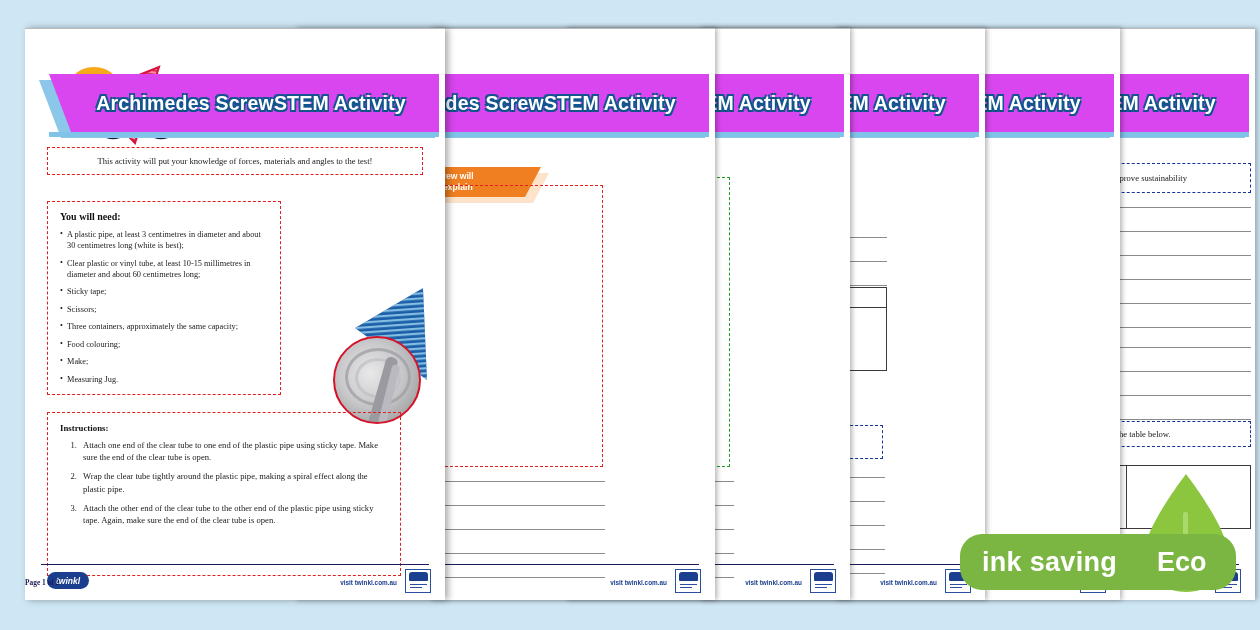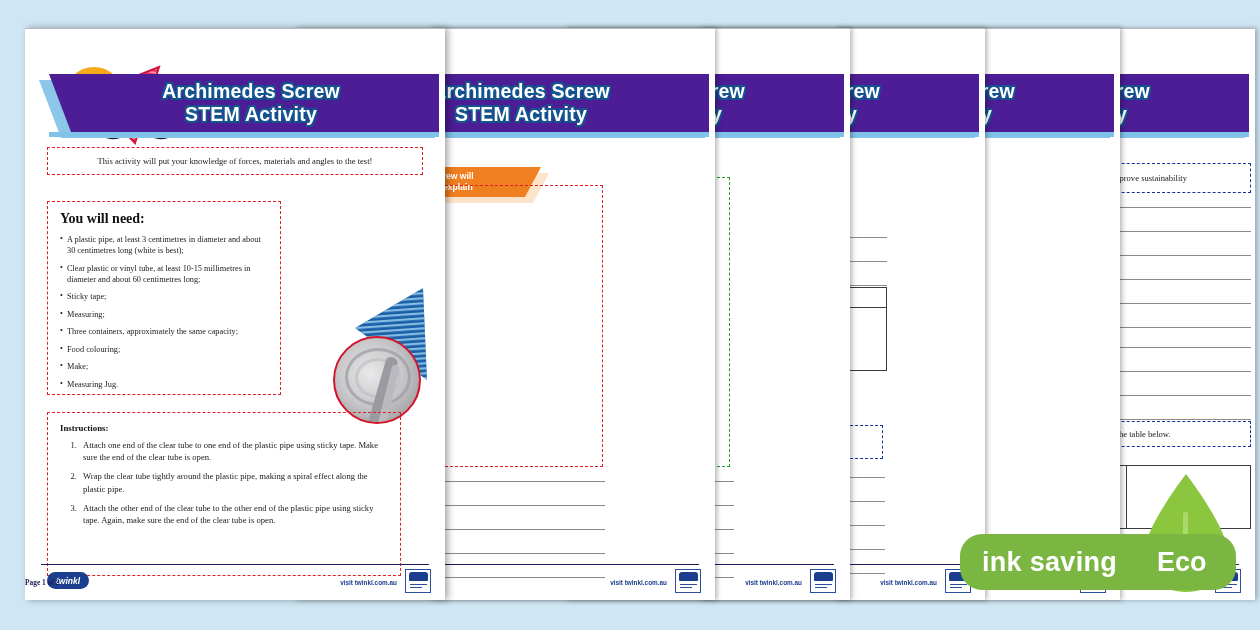--- a/index.html
+++ b/index.html
@@ -46,23 +46,23 @@
   }
   .banner-shadow {
     position: absolute; left: 0; top: 6px;
     width: 396px; height: 58px;
     background: #8cc6e8;
     clip-path: polygon(0 0, 396px 0, 396px 58px, 22px 58px);
   }
   .banner {
     position: absolute; left: 10px; top: 0;
     width: 390px; height: 58px;
-    background: #4c1d95;
+    background: #d946ef;
     clip-path: polygon(0 0, 390px 0, 390px 58px, 22px 58px);
-    display: flex; flex-direction: column;
+    display: flex; flex-direction: row;
     align-items: center; justify-content: center;
     padding-left: 14px;
   }
   .banner span {
     color: #ffffff;
     font-weight: bold;
     font-size: 19.5px;
     line-height: 1.18;
     letter-spacing: .2px;
     text-shadow:
@@ -95,21 +95,21 @@
     display: flex; align-items: center; justify-content: center;
     text-align: center;
   }
   .need-box {
     position: absolute; left: 22px; top: 172px;
     width: 234px; height: 194px;
     padding: 9px 10px 0 12px;
   }
   .need-box h4 {
     font-family: "Liberation Serif", serif;
-    font-size: 14px; font-weight: bold; color: #111;
+    font-size: 10px; font-weight: bold; color: #111;
     margin-bottom: 7px;
   }
   .need-box li {
     list-style: none;
     font-family: "Liberation Serif", serif;
     font-size: 8.3px; color: #1a1a1a;
     line-height: 1.33;
     margin-bottom: 6.5px;
     padding-left: 7px;
     position: relative;
@@ -539,21 +539,21 @@
       <div class="intro-box dash-red body-text">
         <span>This activity will put your knowledge of forces, materials and angles to the test!</span>
       </div>
 
       <div class="need-box dash-red">
         <h4>You will need:</h4>
         <ul>
           <li>A plastic pipe, at least 3 centimetres in diameter and about 30 centimetres long (white is best);</li>
           <li>Clear plastic or vinyl tube, at least 10-15 millimetres in diameter and about 60 centimetres long;</li>
           <li>Sticky tape;</li>
-          <li>Measuring;</li>
+          <li>Scissors;</li>
           <li>Three containers, approximately the same capacity;</li>
           <li>Food colouring;</li>
           <li>Make;</li>
           <li>Measuring Jug.</li>
         </ul>
       </div>
 
       <div class="photo-wrap">
         <svg width="130" height="120" viewBox="0 0 130 120" style="position:absolute;left:0;top:0;">
           <defs>

